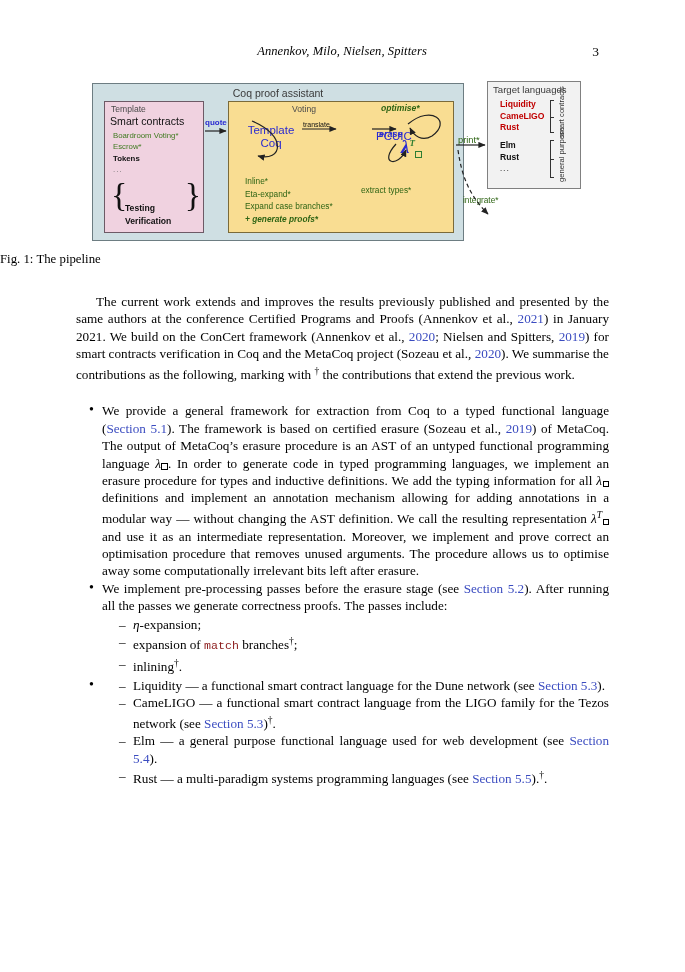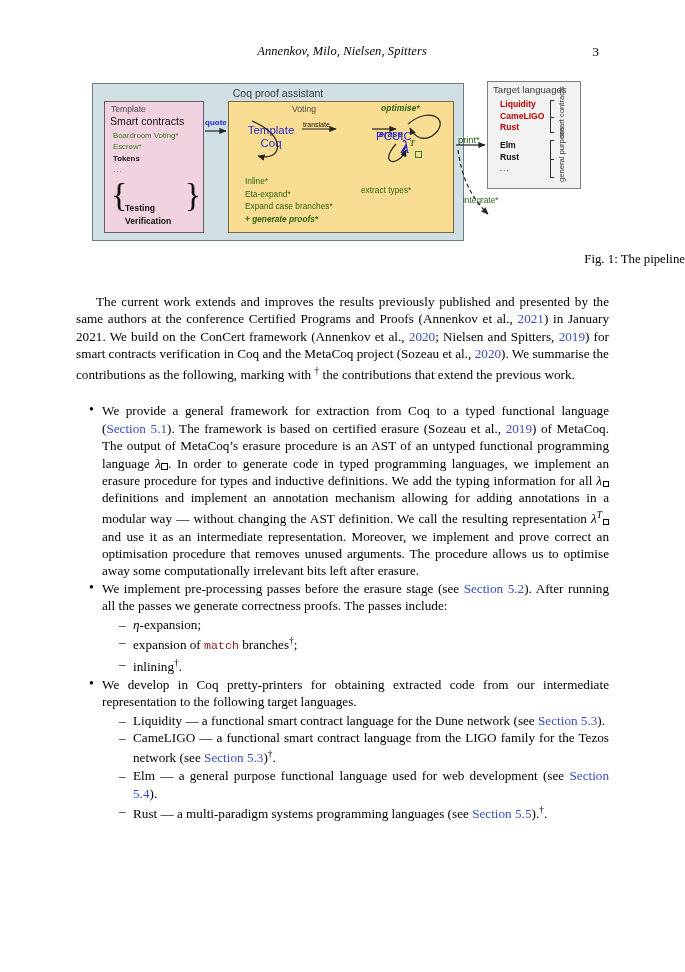--- a/index.html
+++ b/index.html
@@ -229,21 +229,21 @@
     display: flex; align-items: center; justify-content: center;
     font-family: "Liberation Sans", sans-serif;
     font-size: 11px; color: #3a3a3a;
   }
 
   .fig-svg { position: absolute; left: 0; top: 0; width: 685px; height: 165px; }
 
   
   .caption {
     position: absolute; top: 252px; left: 0; width: 685px;
-    text-align: right; font-size: 12.8px;
+    text-align: left; font-size: 12.8px;
   }
 
   
   .body {
     position: absolute;
     left: 76px;
     top: 293px;
     width: 533px;
     font-size: 13.2px;
     line-height: 17.4px;
@@ -411,21 +411,20 @@
       <span>We implement pre-processing passes before the erasure stage (see </span><span class="link">Section 5.2</span><span>). After running all the passes we generate correctness proofs. The passes include:</span>
       <ul class="dashes">
         <li><span class="mark">–</span><span class="mathit">η</span><span>-expansion;</span></li>
         <li><span class="mark">–</span><span>expansion of </span><span class="mono-red">match</span><span> branches</span><span class="dag">†</span><span>;</span></li>
         <li><span class="mark">–</span><span>inlining</span><span class="dag">†</span><span>.</span></li>
       </ul>
     </li>
 
     <li>
       <span class="mark">•</span>
-      <span>We develop in Coq pretty-printers for obtaining extracted code from our intermediate representation to the following target languages.</span>
       <ul class="dashes">
         <li><span class="mark">–</span><span>Liquidity — a functional smart contract language for the Dune network (see </span><span class="link">Section 5.3</span><span>).</span></li>
         <li><span class="mark">–</span><span>CameLIGO — a functional smart contract language from the LIGO family for the Tezos network (see </span><span class="link">Section 5.3</span><span>)</span><span class="dag">†</span><span>.</span></li>
         <li><span class="mark">–</span><span>Elm — a general purpose functional language used for web development (see </span><span class="link">Section 5.4</span><span>).</span></li>
         <li><span class="mark">–</span><span>Rust — a multi-paradigm systems programming languages (see </span><span class="link">Section 5.5</span><span>).</span><span class="dag">†</span><span>.</span></li>
       </ul>
     </li>
 
   </ul>
 </div>

